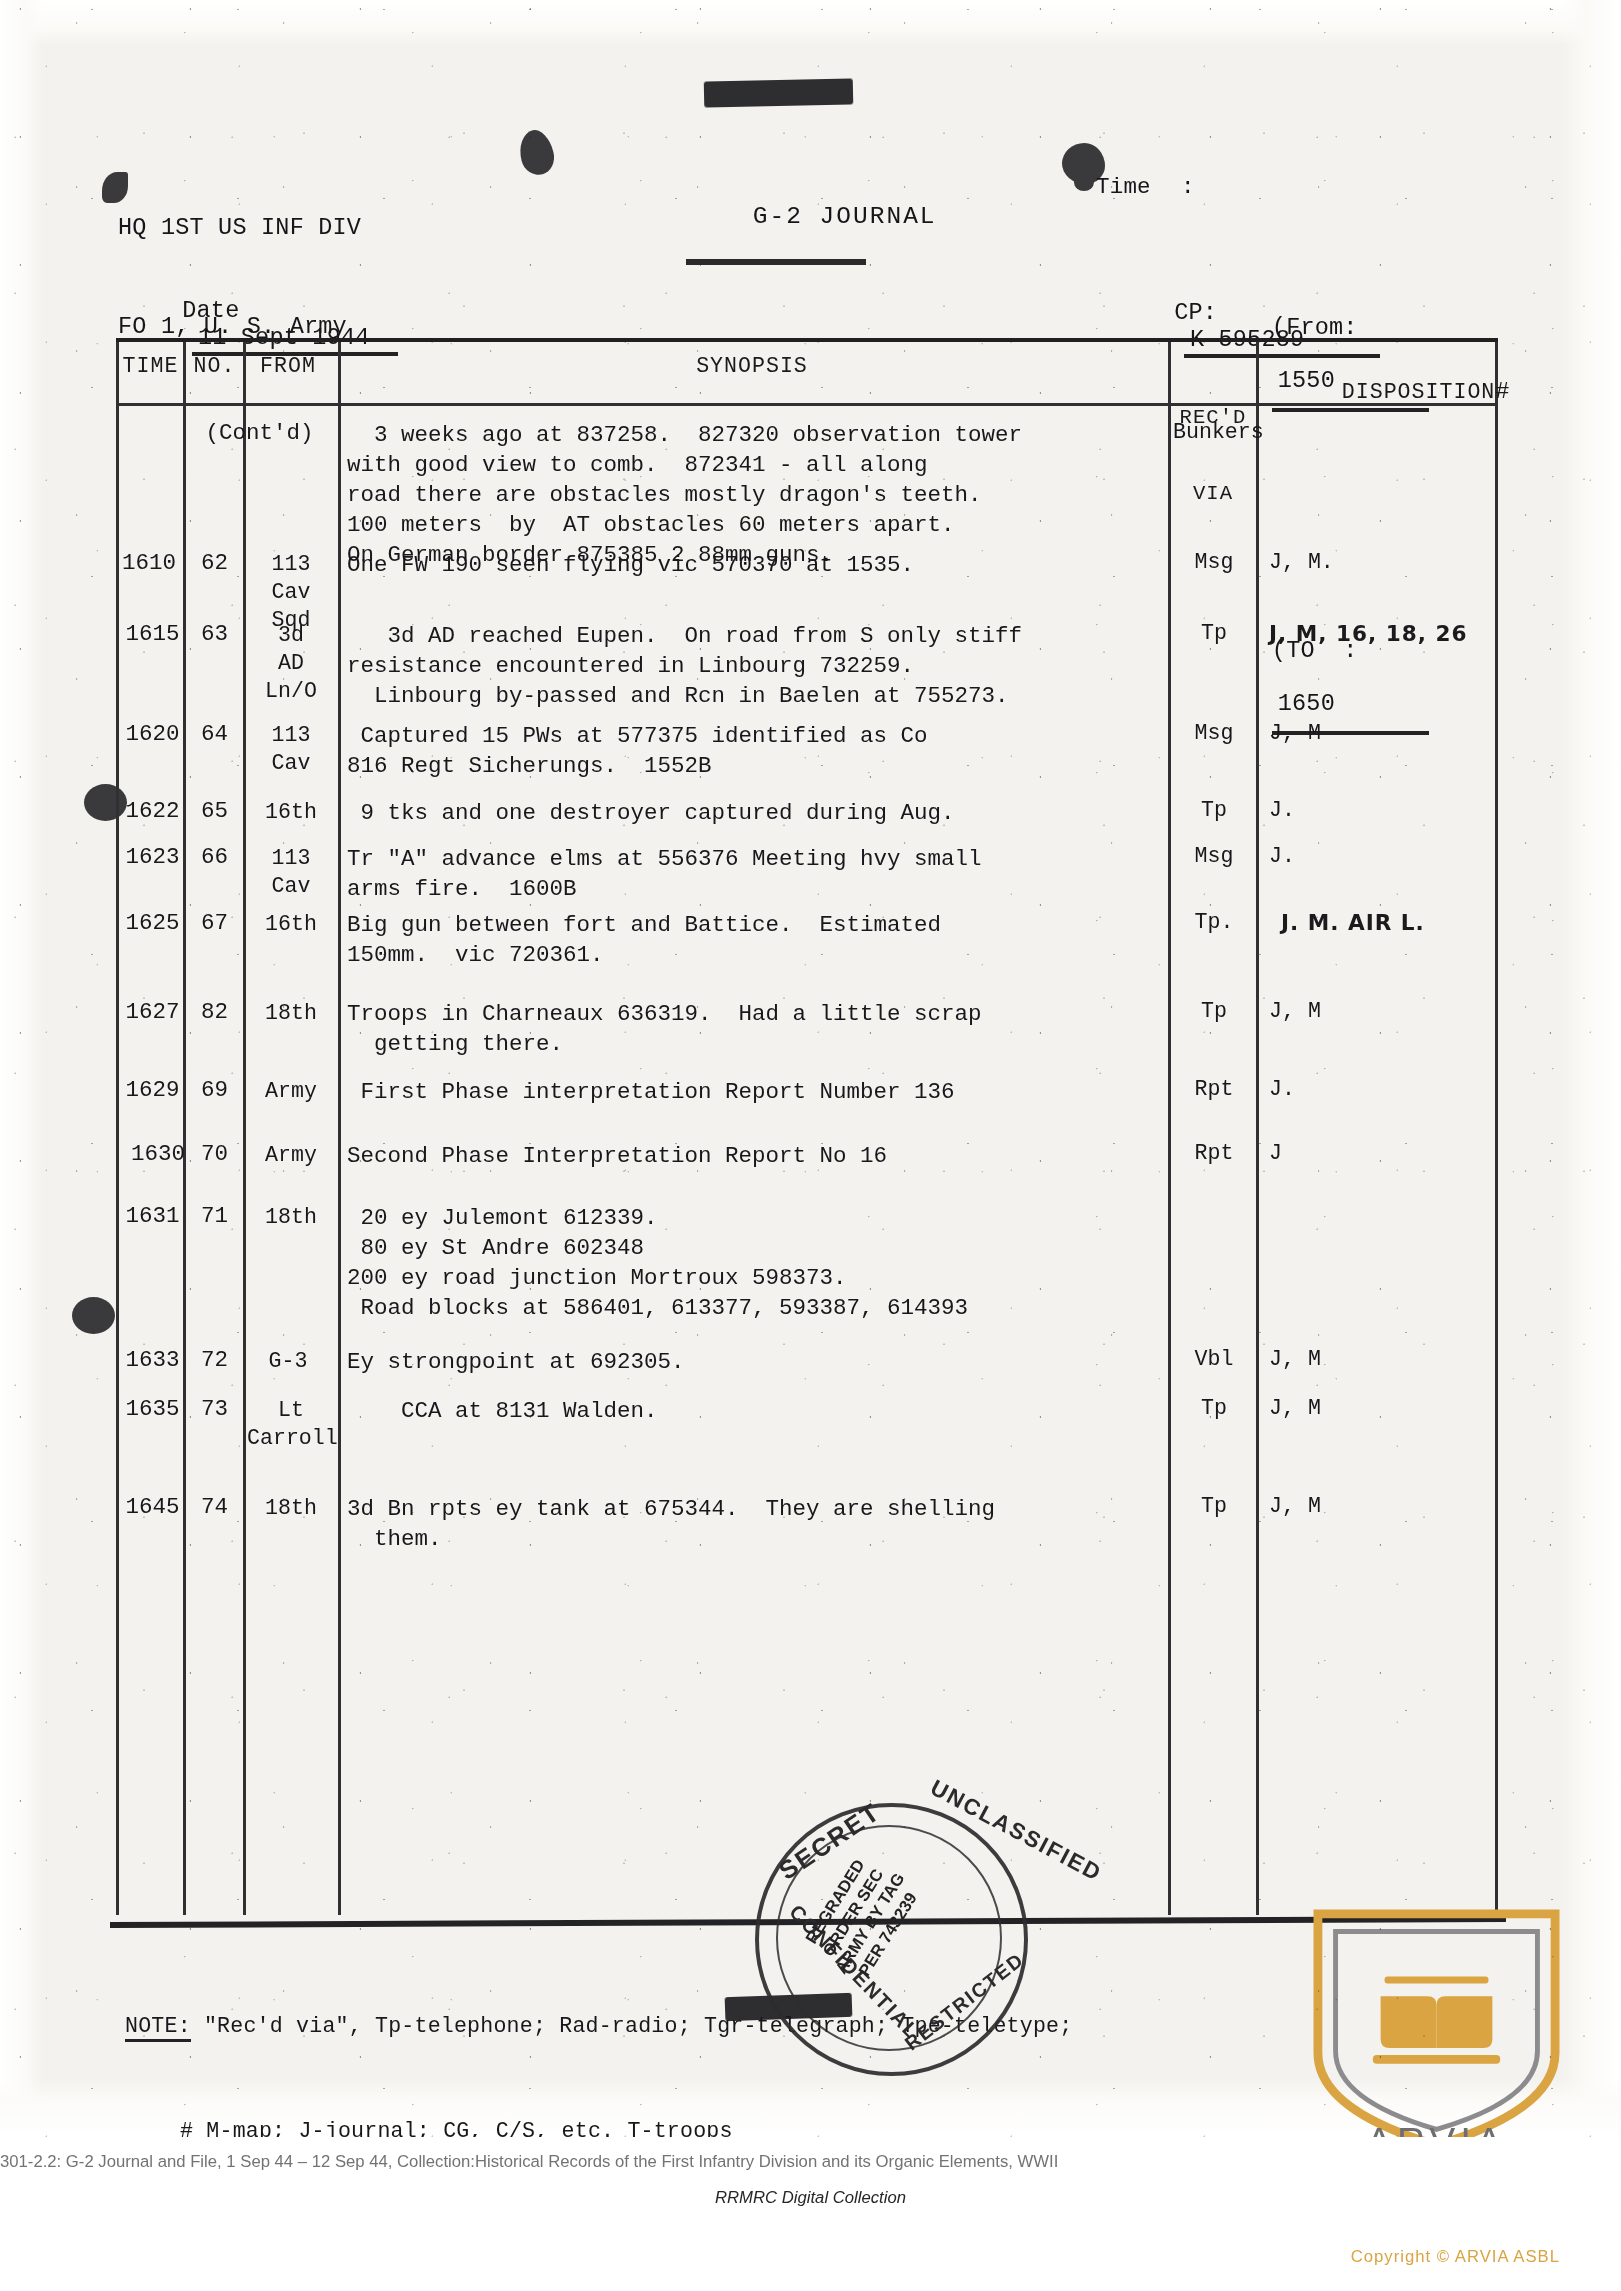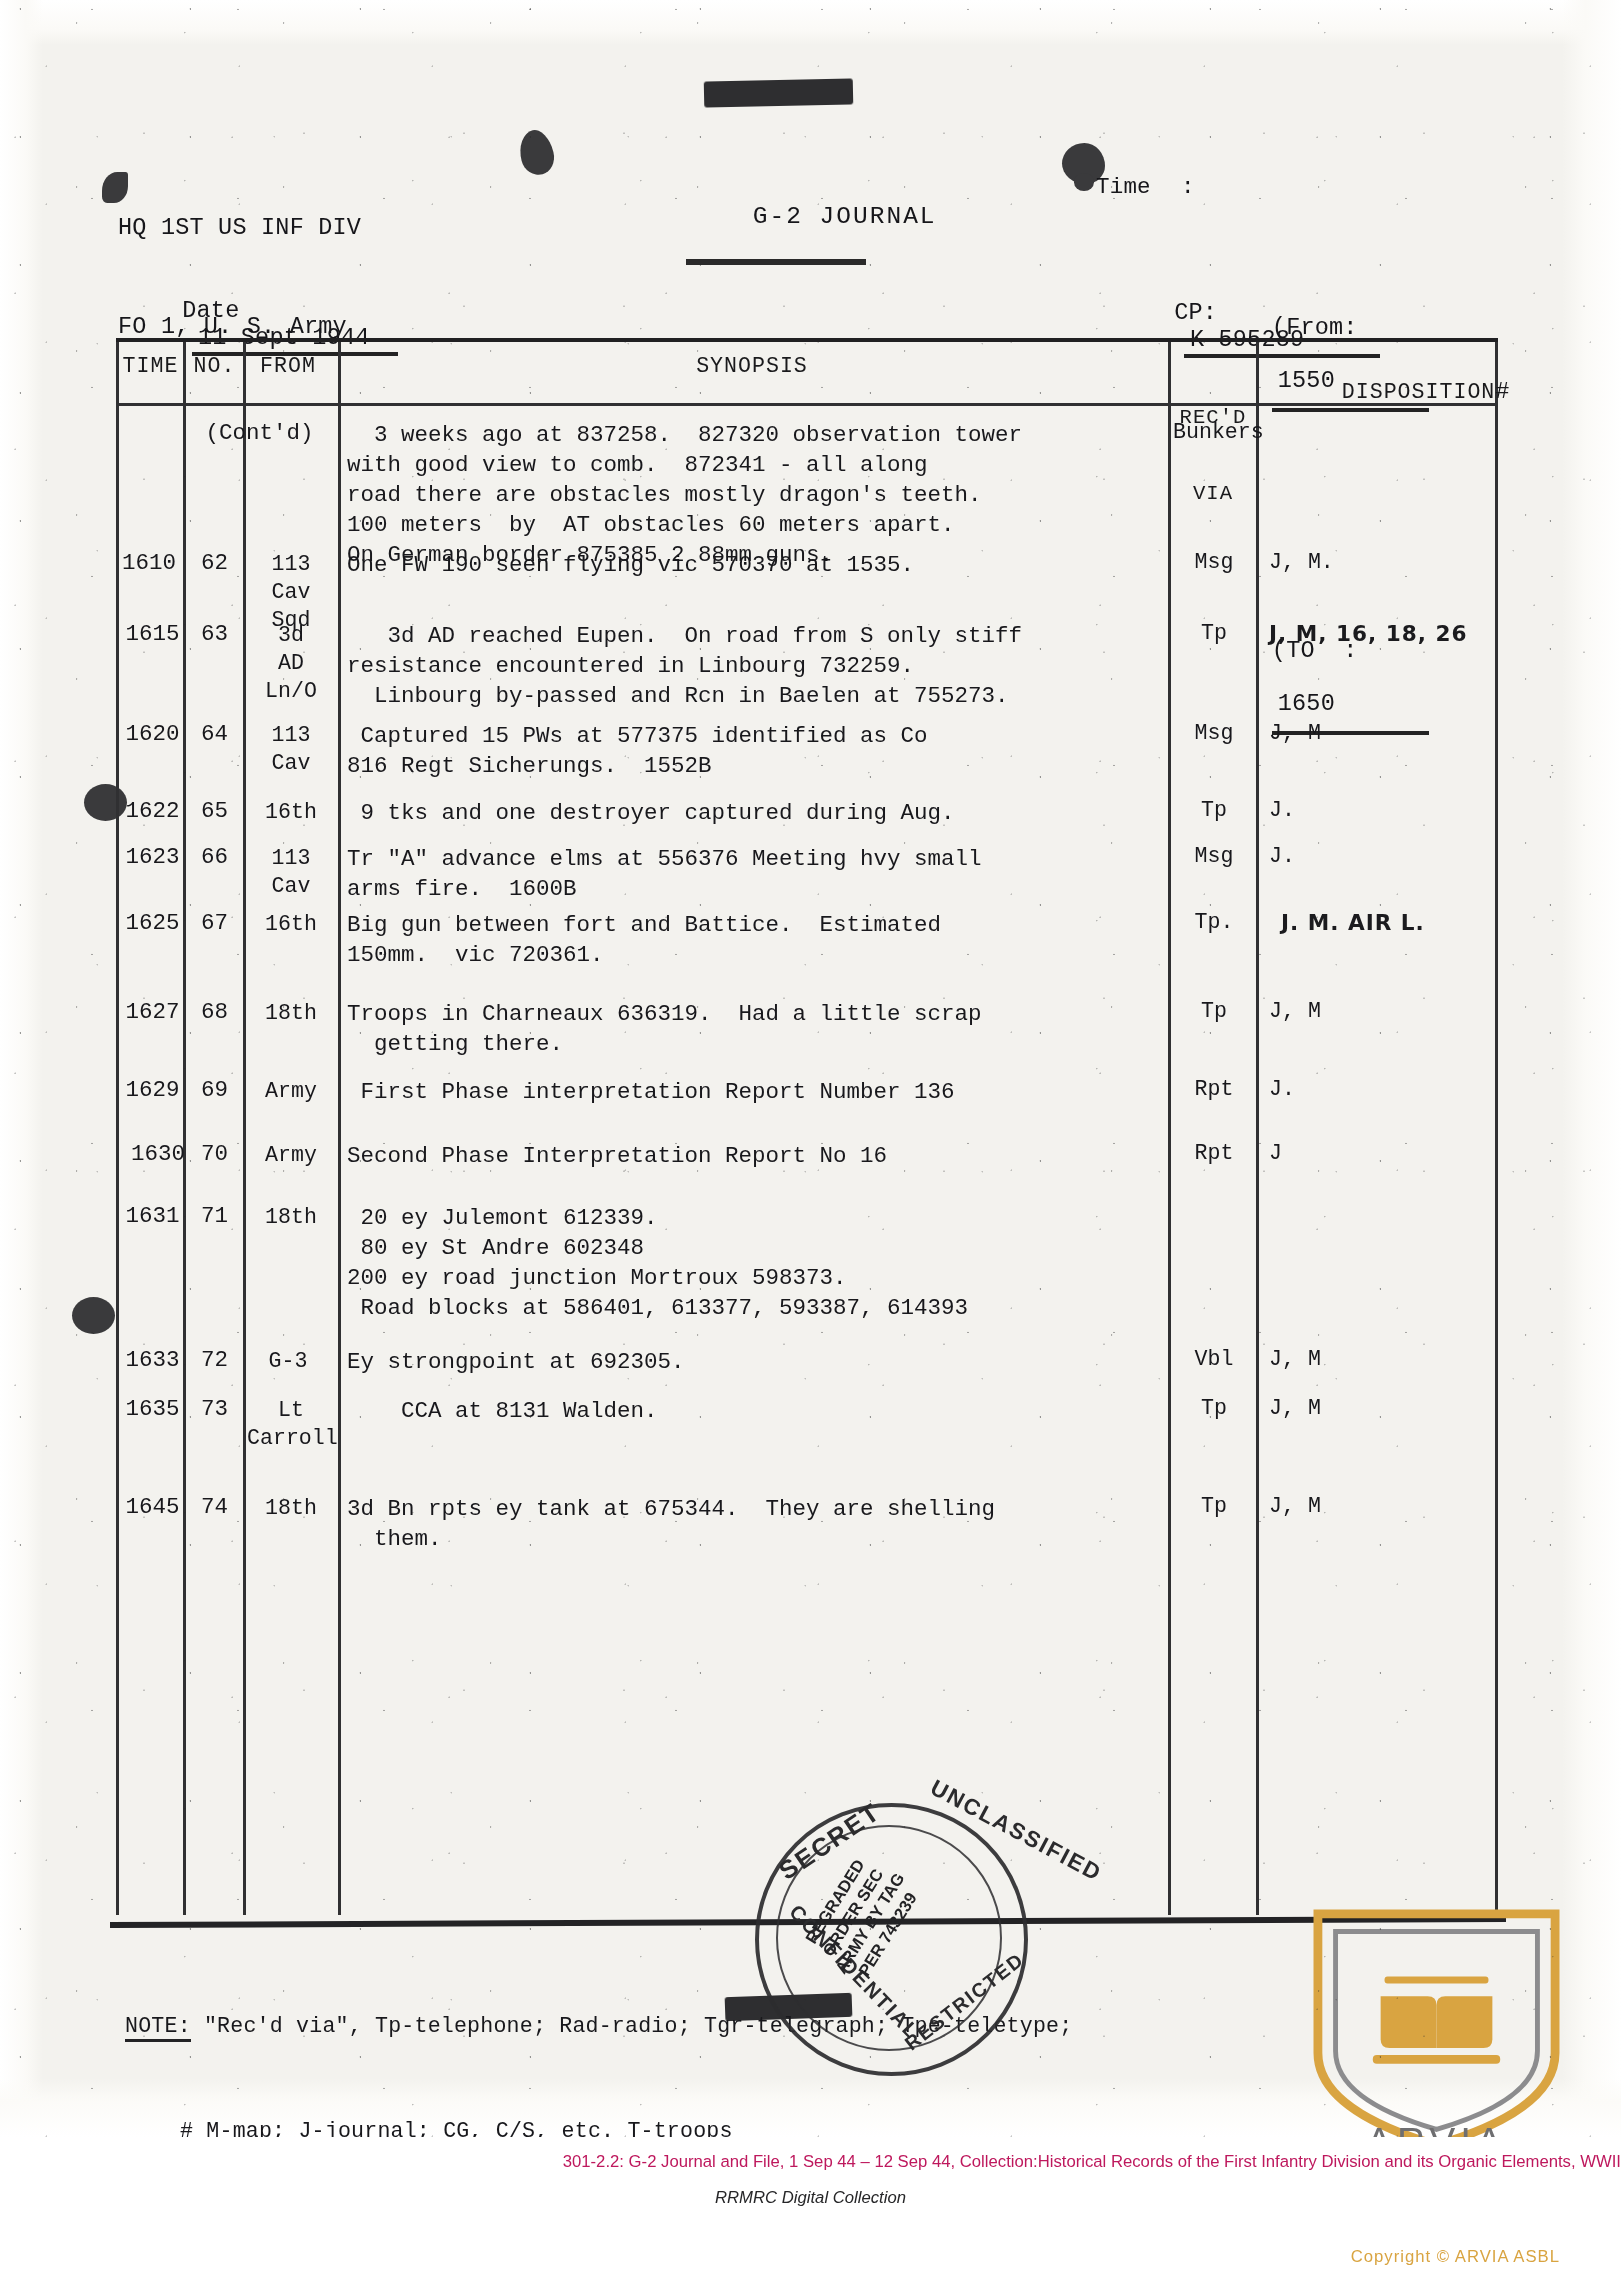--- a/index.html
+++ b/index.html
@@ -203,22 +203,22 @@
     position:absolute;left:0;top:0;width:265px;height:245px;
   }
   #logo-text{
     position:absolute;left:0;top:214px;width:265px;text-align:center;
     font-family:"Liberation Sans",sans-serif;font-size:39px;letter-spacing:4.9px;
     color:#6e6e70;font-weight:400;
   }
 
   
   #caption{
-    position:absolute;left:0;top:2152px;width:1621px;text-align:right;
-    font-family:"Liberation Sans",sans-serif;font-size:16.7px;color:#be185d;
+    position:absolute;left:0;top:2152px;width:1621px;text-align:left;
+    font-family:"Liberation Sans",sans-serif;font-size:16.7px;color:#737373;
   }
   #caption2{
     position:absolute;left:0;top:2188px;width:1621px;text-align:center;
     font-family:"Liberation Sans",sans-serif;font-size:16.7px;color:#262628;
     font-style:italic;
   }
   #copyright{
     position:absolute;right:61px;top:2247px;
     font-family:"Liberation Sans",sans-serif;font-size:16.7px;color:#d9a441;
     letter-spacing:1px;
@@ -348,21 +348,21 @@
         <div class="cell c-recd" style="left: 1057px; width: 82px; top: 502px; text-align: center;">Msg</div>
         <div class="cell c-disp" style="left: 1153px; width: 222px; top: 502px; text-align: left;">J.</div>
         <div class="cell c-time" style="left: 5.9px; width: 61px; top: 568px; text-align: center;">1625</div>
         <div class="cell c-no" style="left: 73px; width: 51px; top: 568px; text-align: center;">67</div>
         <div class="cell c-from" style="left: 131px; width: 88px; top: 568px; text-align: center;">16th</div>
         <div class="cell c-syn" style="left: 231px; width: 823px; top: 568px; text-align: left;">Big gun between fort and Battice.  Estimated
 150mm.  vic 720361.</div>
         <div class="cell c-recd" style="left: 1057px; width: 82px; top: 568px; text-align: center;">Tp.</div>
         <div class="cell c-disp hand" style="left: 1153px; width: 231px; top: 568px; text-align: left; margin-left: 12px;">J. M. AIR L.</div>
         <div class="cell c-time" style="left: 5.9px; width: 61px; top: 657px; text-align: center;">1627</div>
-        <div class="cell c-no" style="left: 73px; width: 51px; top: 657px; text-align: center;">68</div>
+        <div class="cell c-no" style="left: 73px; width: 51px; top: 657px; text-align: center;">82</div>
         <div class="cell c-from" style="left: 131px; width: 88px; top: 657px; text-align: center;">18th</div>
         <div class="cell c-syn" style="left: 231px; width: 823px; top: 657px; text-align: left;">Troops in Charneaux 636319.  Had a little scrap
   getting there.</div>
         <div class="cell c-recd" style="left: 1057px; width: 82px; top: 657px; text-align: center;">Tp</div>
         <div class="cell c-disp" style="left: 1153px; width: 222px; top: 657px; text-align: left;">J, M</div>
         <div class="cell c-time" style="left: 5.9px; width: 61px; top: 735px; text-align: center;">1629</div>
         <div class="cell c-no" style="left: 73px; width: 51px; top: 735px; text-align: center;">69</div>
         <div class="cell c-from" style="left: 131px; width: 88px; top: 735px; text-align: center;">Army</div>
         <div class="cell c-syn" style="left: 231px; width: 823px; top: 735px; text-align: left;"> First Phase interpretation Report Number 136</div>
         <div class="cell c-recd" style="left: 1057px; width: 82px; top: 735px; text-align: center;">Rpt</div>

